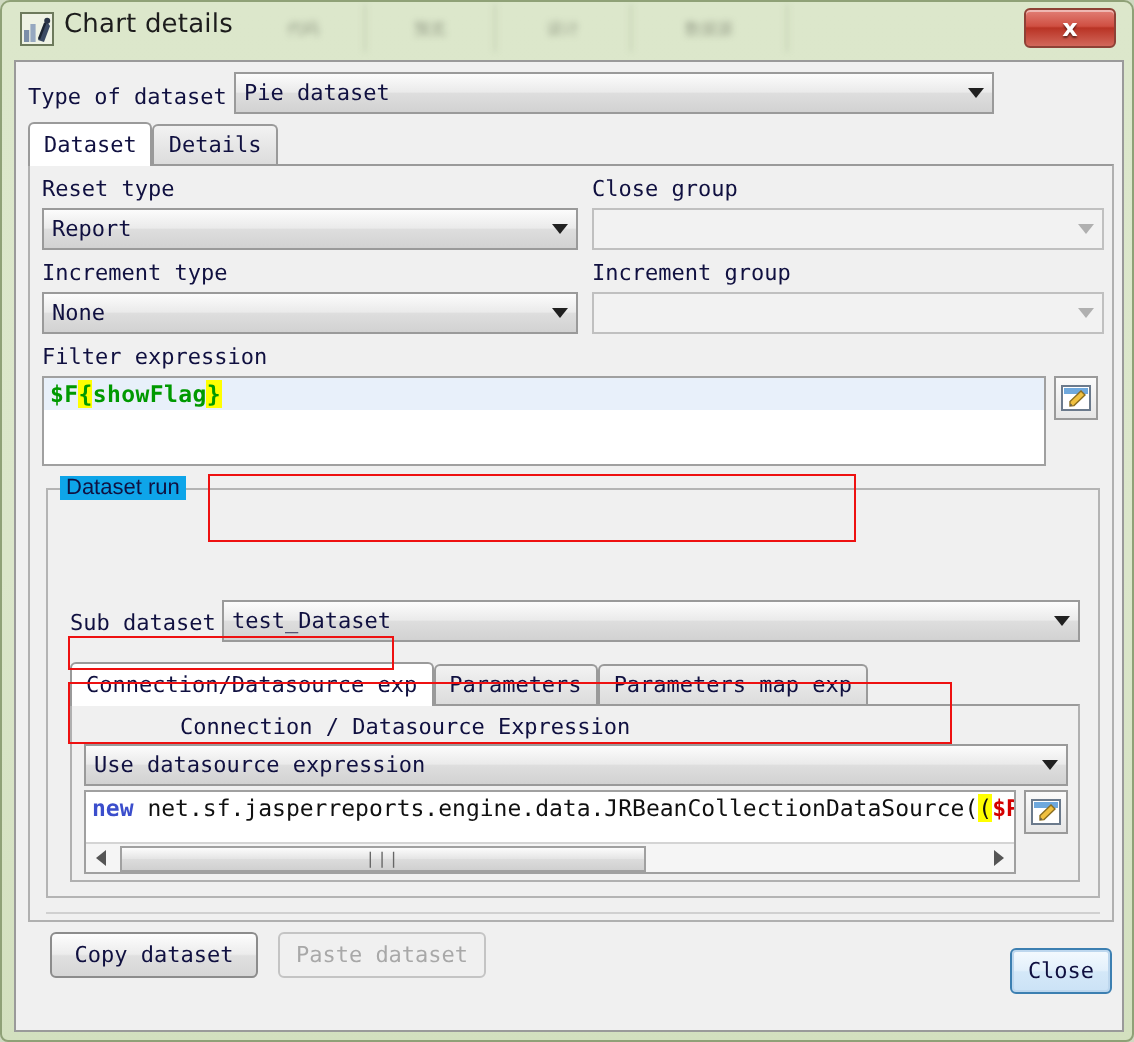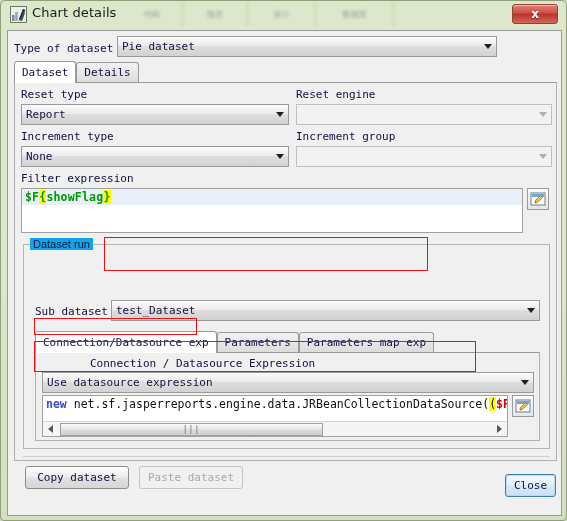--- a/index.html
+++ b/index.html
@@ -313,21 +313,21 @@
       </div>
 
       <div class="inner-panel" style="left:6px; top:51px; width:543px; height:379px; border-top:1px solid #9a9a9a;">
 
         <div class="lbl" style="left:6px; top:5px;">Reset type</div>
         <div class="combo" style="left:6px; top:21px; width:268px;">
           <span class="val">Report</span>
           <span class="arw"></span>
         </div>
 
-        <div class="lbl" style="left:281px; top:5px;">Reset engine</div>
+        <div class="lbl" style="left:281px; top:5px;">Close group</div>
         <div class="combo disabled" style="left:281px; top:21px; width:256px;">
           <span class="val"></span>
           <span class="arw"></span>
         </div>
 
         <div class="lbl" style="left:6px; top:47px;">Increment type</div>
         <div class="combo" style="left:6px; top:63px; width:268px;">
           <span class="val">None</span>
           <span class="arw"></span>
         </div>

